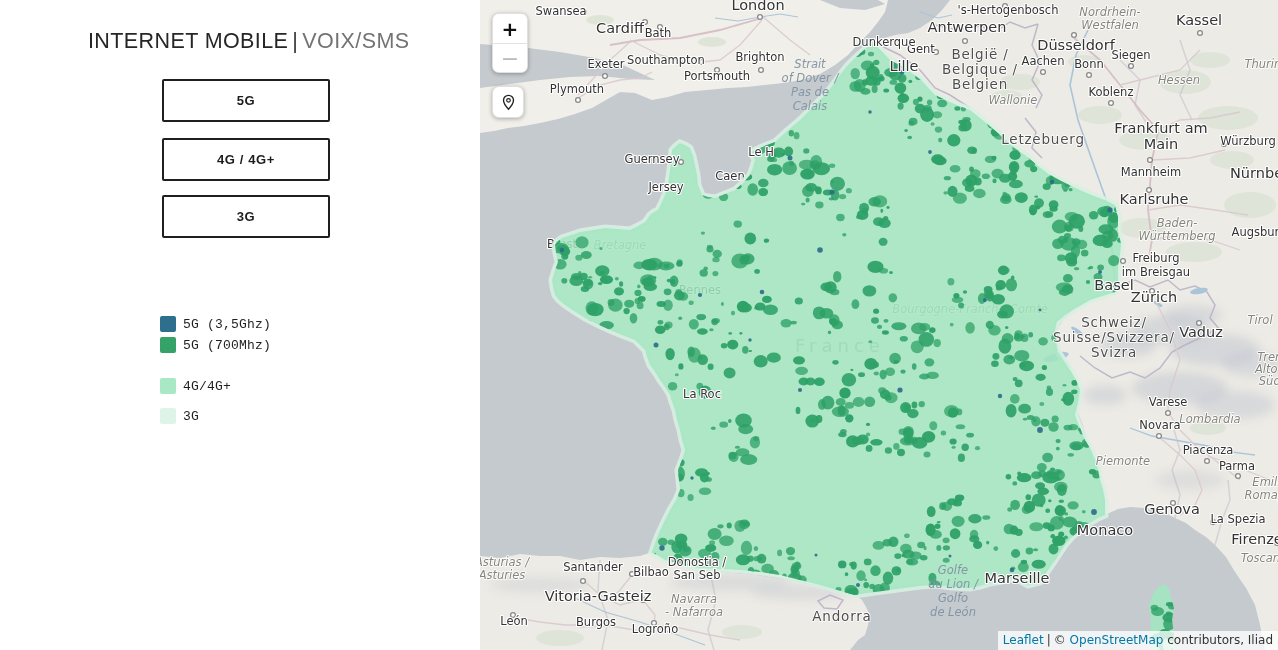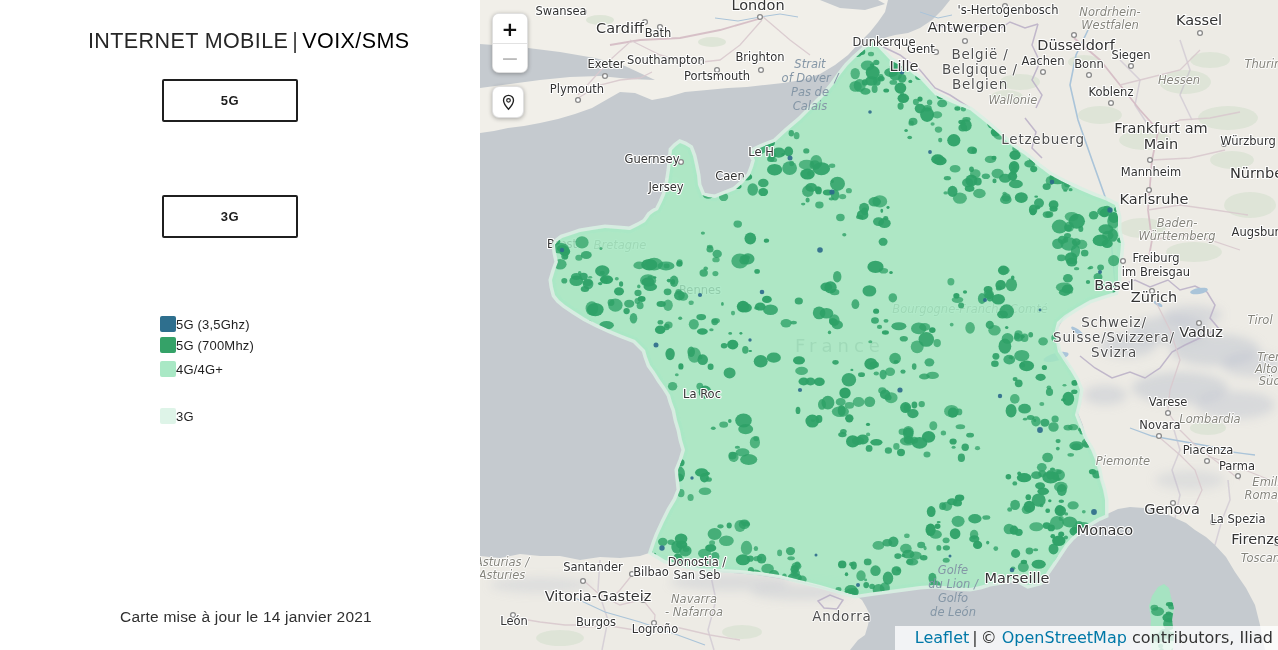--- a/index.html
+++ b/index.html
@@ -2,30 +2,30 @@
 <html><head>
 <meta charset="utf-8">
 <style>
   html,body{margin:0;padding:0;background:#fff;}
   .app{position:relative;width:1278px;height:650px;overflow:hidden;font-family:"Liberation Sans",sans-serif;background:#fff;}
   
   .sidebar{position:absolute;left:0;top:0;width:480px;height:650px;background:#fff;}
   .page-title{position:absolute;left:88px;top:15px;font-size:21.5px;letter-spacing:.4px;color:#262626;white-space:nowrap;}
   .page-title .t-bold{font-weight:400;}
   .page-title .t-sep{font-weight:400;color:#3a3a3a;padding:0 4px;}
-  .page-title .t-light{font-weight:400;color:#000000;}
-  .net-btn{position:absolute;left:162px;width:136px;height:43px;box-sizing:border-box;
+  .page-title .t-light{font-weight:400;color:#737373;}
+  .net-btn{position:absolute;left:162px;width:168px;height:43px;box-sizing:border-box;
     background:#fff;border:2.5px solid #1f1f1f;border-radius:2px;
     font-family:"Liberation Sans",sans-serif;font-weight:700;font-size:13px;letter-spacing:.6px;color:#1c1c1c;
     display:flex;align-items:center;justify-content:center;cursor:pointer;}
   .btn-5g{top:79px;} .btn-4g{top:138px;} .btn-3g{top:195px;}
   .legend-title{position:absolute;left:0;top:282px;width:567px;text-align:right;
     font-size:15px;letter-spacing:.4px;color:#2b2b2b;text-decoration:underline;text-underline-offset:3px;}
-  .legend-item{position:absolute;left:160px;display:flex;align-items:center;height:17px;}
-  .li-0{top:315px;} .li-1{top:336px;} .li-2{top:360px;} .li-3{top:407px;}
+  .legend-item{position:absolute;left:160px;display:flex;align-items:center;gap:7px;height:17px;font-family:Liberation Mono, monospace;}
+  .li-0{top:315px;} .li-1{top:336px;} .li-2{top:377px;} .li-3{top:407px;}
   .swatch{width:16px;height:16px;border-radius:2px;flex:0 0 auto;}
   .legend-label{font-size:13px;color:#1f1f1f;letter-spacing:.2px;padding-top:1px;}
   .updated{position:absolute;left:120px;top:608px;font-size:15.5px;color:#2f2f2f;letter-spacing:.2px;}
   
   .map{position:absolute;left:480px;top:0;width:798px;height:650px;overflow:hidden;background:#c5cacf;cursor:grab;}
   .map svg{display:block;}
   .lbl{font-family:"DejaVu Sans",sans-serif;fill:#333;paint-order:stroke;stroke:#fff;stroke-width:2.2px;stroke-linejoin:round;text-anchor:middle;}
   .city{font-size:11.5px;}
   .city-lg{font-size:14.5px;}
   .country{font-size:13.5px;fill:#4e4e4e;letter-spacing:.8px;stroke-width:1.6px;}
@@ -36,33 +36,34 @@
   
   .zoom-ctrl{position:absolute;left:12px;top:13px;width:34px;background:#fff;border-radius:7px;
     box-shadow:0 1px 4px rgba(0,0,0,.3);border:1px solid rgba(0,0,0,.12);overflow:hidden;}
   .zc-btn{width:100%;height:29px;display:flex;align-items:center;justify-content:center;
     font-family:"DejaVu Sans",sans-serif;font-weight:700;font-size:20px;color:#111;cursor:pointer;background:#fff;border:none;padding:0;}
   .zc-out{border-top:1px solid #e2e2e2;color:#bbb;font-weight:400;font-size:22px;}
   .pin-btn{position:absolute;left:12px;top:86px;width:32px;height:32px;background:#fff;border-radius:7px;
     box-shadow:0 1px 4px rgba(0,0,0,.3);border:1px solid rgba(0,0,0,.12);
     display:flex;align-items:center;justify-content:center;cursor:pointer;padding:0;}
   .attribution{position:absolute;right:0;bottom:0;background:rgba(255,255,255,.78);
-    font-family:"DejaVu Sans",sans-serif;font-size:16px;color:#333;padding:2px 5px 3px 20px;white-space:nowrap;}
+    font-family:"DejaVu Sans",sans-serif;font-size:12px;color:#333;padding:2px 5px 3px 5px;white-space:nowrap;}
   .attribution a{color:#0078a8;text-decoration:none;cursor:pointer;}
   .attr-sep{color:#333;padding:0 3px;}
 </style>
 </head>
 <body>
 
 <div class="app">
 
   <aside class="sidebar">
     <h1 class="page-title"><span class="t-bold">INTERNET MOBILE</span><span class="t-sep">|</span><span class="t-light">VOIX/SMS</span></h1>
 
     <button class="net-btn btn-5g">5G</button>
+    <button class="net-btn btn-4g">4G / 4G+</button>
     <button class="net-btn btn-3g">3G</button>
 
     <div class="legend-title">Légende</div>
 
     <div class="legend-item li-0">
       <span class="swatch" style="background: rgb(46, 111, 142);"></span>
       <span class="legend-label">5G (3,5Ghz)</span>
     </div>
     <div class="legend-item li-1">
       <span class="swatch" style="background: rgb(53, 162, 104);"></span>
@@ -70,21 +71,20 @@
     </div>
     <div class="legend-item li-2">
       <span class="swatch" style="background: rgb(169, 232, 197);"></span>
       <span class="legend-label">4G/4G+</span>
     </div>
     <div class="legend-item li-3">
       <span class="swatch" style="background: rgb(222, 244, 232);"></span>
       <span class="legend-label">3G</span>
     </div>
 
-    <div class="updated">Carte mise à jour le 14 janvier 2021</div>
   </aside>
 
   <div class="map">
     <svg id="map-svg" width="798" height="650" viewBox="0 0 798 650">
       <defs>
         <filter id="soft" x="-50%" y="-50%" width="200%" height="200%">
             <feGaussianBlur stdDeviation="5"></feGaussianBlur>
           </filter>
         <clipPath id="frclip">
           <path d="M393,42 L410,60 425,68 441,80 455,95 472,103 490,110 505,122 520,135 533,147 545,155 558,166 570,175 585,183 600,190 614,196 625,200 635,205 638,218 638,230 641,244 640,255 638,268 638,280 635,292 622,296 610,300 596,308 585,315 577,322 575,330 576,342 578,352 584,361 590,370 596,380 600,390 598,402 595,415 600,428 605,440 611,450 615,460 618,470 620,480 623,490 625,500 625,510 625,515 618,518 608,524 600,530 591,538 585,545 573,563 560,582 548,585 535,578 522,581 510,583 500,586 490,588 472,587 455,585 440,586 425,588 410,590 395,592 375,595 357,590 340,585 320,580 300,575 280,572 260,570 240,569 220,568 202,564 185,560 172,552 175,543 178,535 184,522 190,510 196,500 200,490 199,480 198,470 202,460 205,450 202,440 200,430 197,420 195,410 192,402 190,395 185,387 180,380 175,372 170,365 167,357 165,350 160,345 155,340 142,335 130,330 117,324 105,318 94,311 85,305 79,300 75,295 73,287 72,280 75,270 78,262 76,253 75,245 78,241 82,238 91,235 100,232 112,230 125,228 138,229 150,230 158,226 165,222 168,218 170,215 174,212 178,210 182,202 185,195 188,183 190,170 191,160 192,150 196,146 200,143 205,145 210,148 213,156 215,165 217,175 218,185 220,190 222,195 228,197 235,198 245,194 255,190 263,183 270,175 273,167 275,160 273,156 272,152 276,150 280,148 287,145 295,142 307,131 320,120 333,107 345,95 353,85 360,75 367,66 375,58 384,50 Z"></path>

